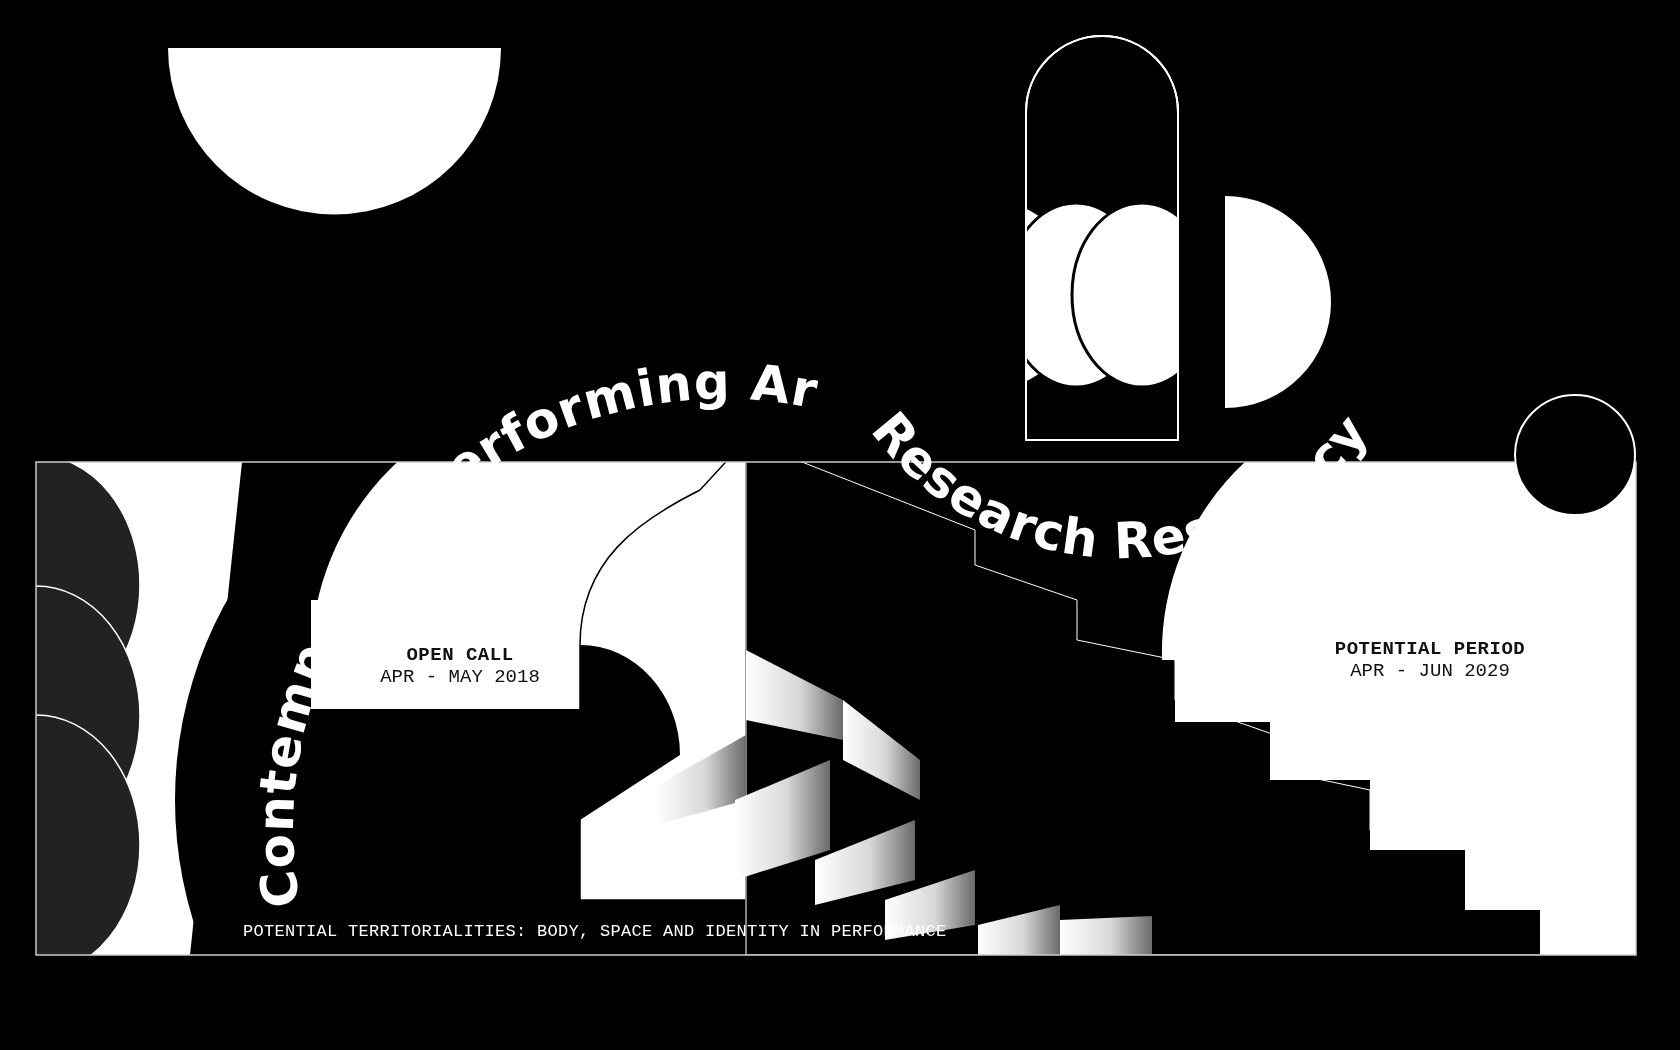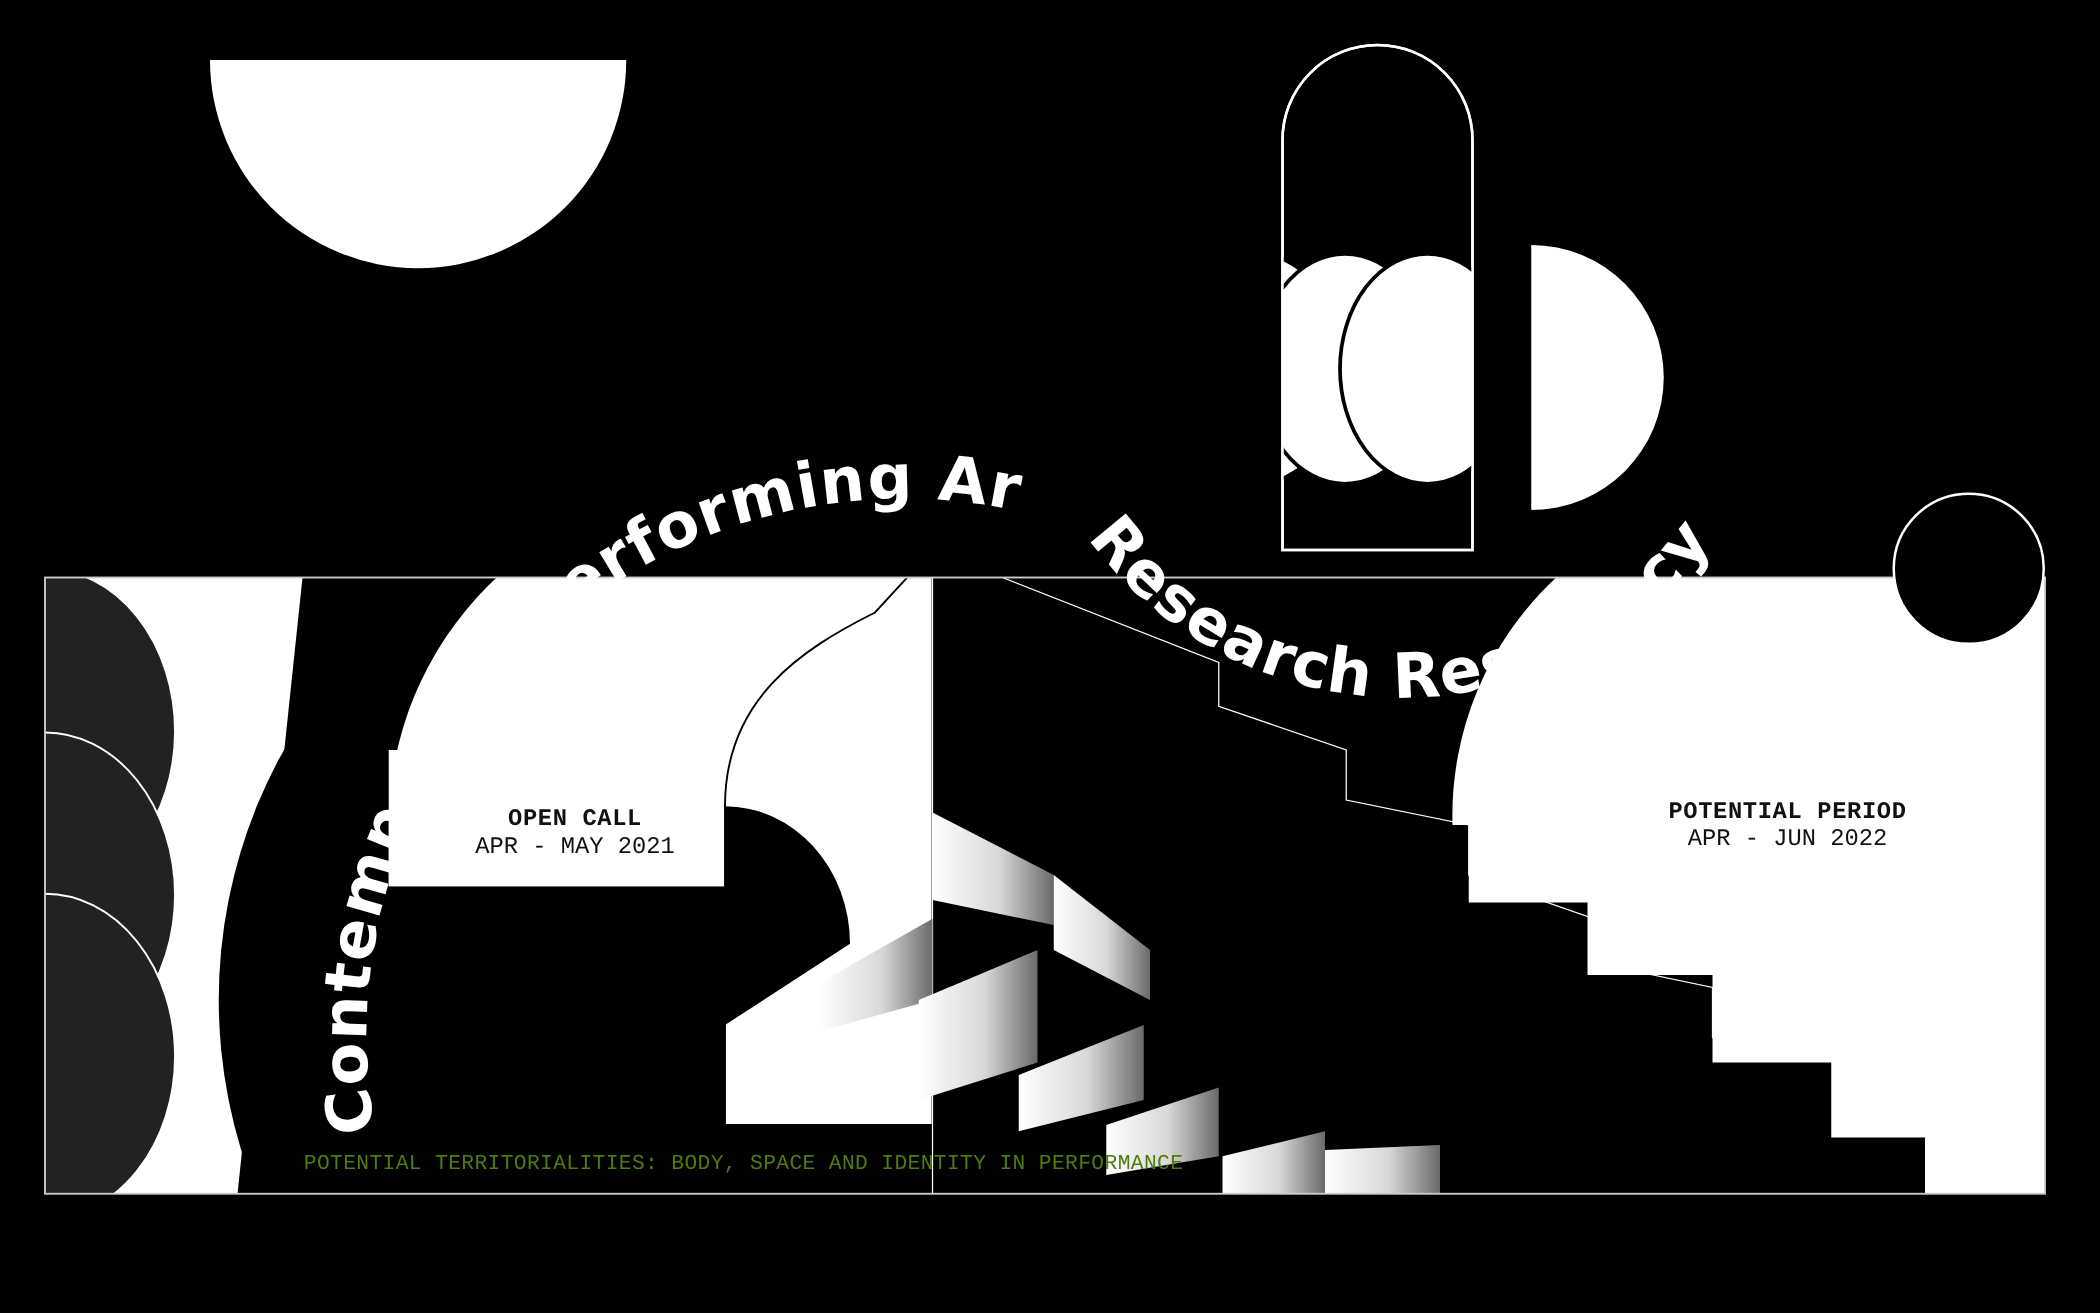--- a/index.html
+++ b/index.html
@@ -2,21 +2,21 @@
 <html><head>
 <meta charset="utf-8">
 <style>
   html,body{margin:0;padding:0;background:#000;}
   body{width:1680px;height:1050px;overflow:hidden;position:relative;}
   svg{position:absolute;left:0;top:0;}
   .curved{font-family:"DejaVu Sans",sans-serif;font-weight:bold;font-size:50px;fill:#fff;letter-spacing:1px;}
   .mono{font-family:"Liberation Mono","DejaVu Sans Mono",monospace;position:absolute;text-align:center;color:#111;}
   .info-title{font-weight:bold;font-size:19px;letter-spacing:0.5px;}
   .info-date{font-size:19px;}
-  #subtitle{position:absolute;left:243px;top:922px;color:#4d7c0f;font-family:"Liberation Mono","DejaVu Sans Mono",monospace;font-size:17px;letter-spacing:0.3px;}
+  #subtitle{position:absolute;left:243px;top:922px;color:#ffffff;font-family:"Liberation Mono","DejaVu Sans Mono",monospace;font-size:17px;letter-spacing:0.3px;}
 </style>
 </head>
 <body>
 
 <svg width="1680" height="1050" viewBox="0 0 1680 1050">
   <defs>
     <linearGradient id="metal" x1="0" y1="0" x2="1" y2="0">
       <stop offset="0" stop-color="#ffffff"></stop>
       <stop offset="0.55" stop-color="#d8d8d8"></stop>
       <stop offset="1" stop-color="#6a6a6a"></stop>
@@ -86,21 +86,21 @@
   <text class="curved">
     <textPath href="#arcTitle">Contemporary Performing Arts</textPath>
   </text>
   <text class="curved">
     <textPath href="#arcTitle2">Research Residency</textPath>
   </text>
 </svg>
 
 <div class="mono" style="left:340px;top:644px;width:240px;">
   <div class="info-title">OPEN CALL</div>
-  <div class="info-date">APR - MAY 2021</div>
+  <div class="info-date">APR - MAY 2018</div>
 </div>
 
 <div class="mono" style="left:1300px;top:638px;width:260px;">
   <div class="info-title">POTENTIAL PERIOD</div>
-  <div class="info-date">APR - JUN 2022</div>
+  <div class="info-date">APR - JUN 2029</div>
 </div>
 
 <div id="subtitle">POTENTIAL TERRITORIALITIES: BODY, SPACE AND IDENTITY IN PERFORMANCE</div>
 
 </body></html>

